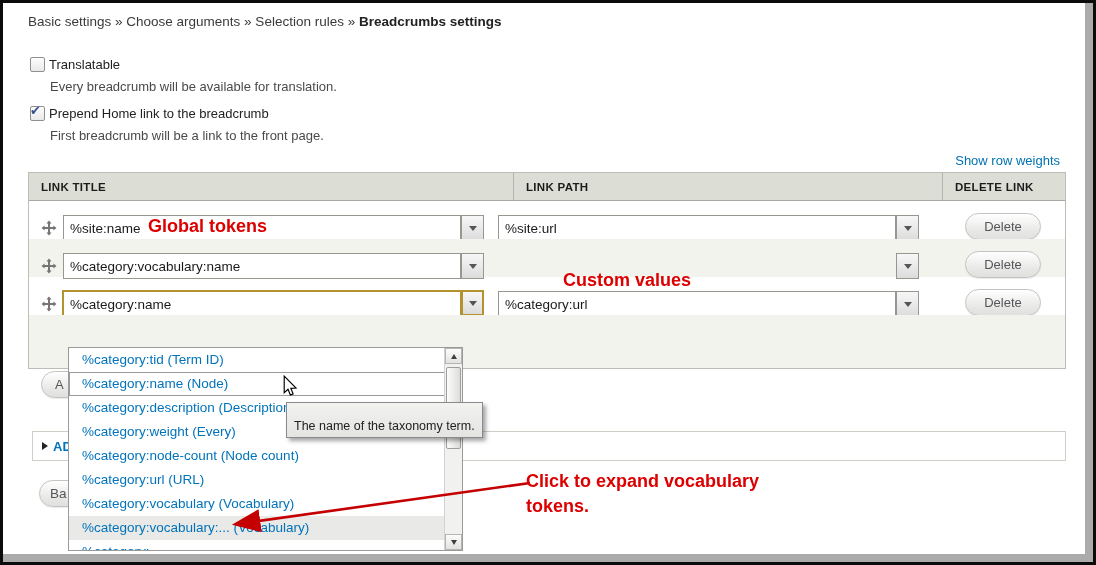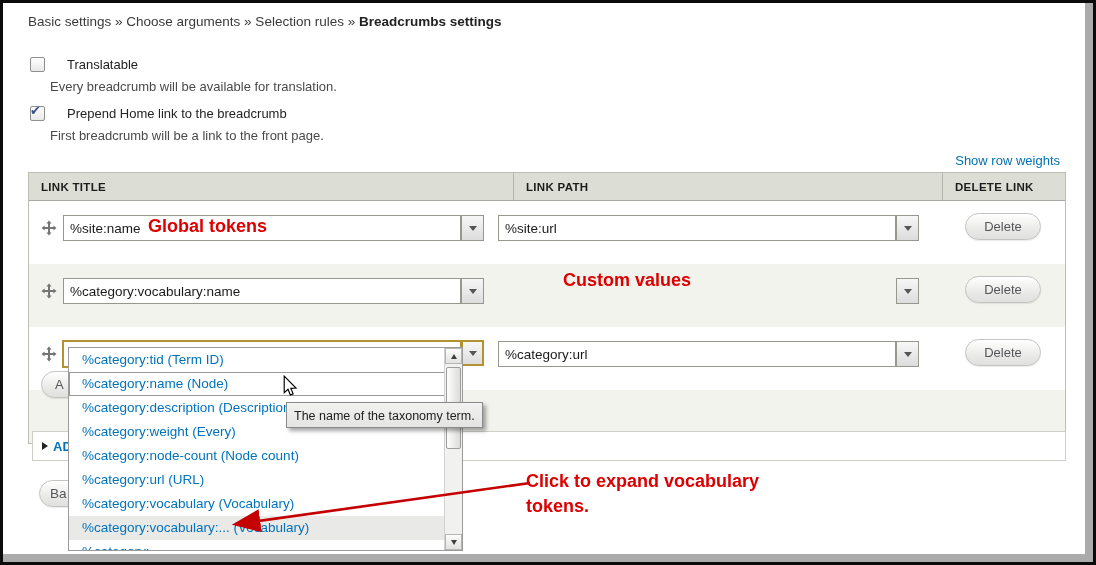--- a/index.html
+++ b/index.html
@@ -5,37 +5,37 @@
   html,body{margin:0;padding:0;background:#fff;}
   body{font-family:"Liberation Sans","DejaVu Sans",sans-serif;}
   .frame{position:relative;width:1096px;height:565px;box-sizing:border-box;
          border:3px solid #0b0b0b;background:#fff;overflow:hidden;}
   .edge-right{position:absolute;top:0;right:0;width:8px;height:100%;background:#ababab;}
   .edge-bottom{position:absolute;left:0;bottom:0;width:100%;height:8px;background:#ababab;}
 
   .crumbs{position:absolute;left:25px;top:11px;font-size:13.5px;color:#3a3a3a;}
   .crumbs b{color:#222;}
 
-  .cb-row{position:absolute;left:27px;display:flex;align-items:center;gap:22px;}
+  .cb-row{position:absolute;left:27px;display:flex;align-items:center;gap:4px;}
   .cb{width:13px;height:13px;border:1px solid #8f8f8f;background:linear-gradient(#fdfdfd,#e9e9e9);
       border-radius:2px;position:relative;flex:0 0 auto;}
   .cb.checked::after{content:"✔";position:absolute;left:-1px;top:-4px;font-size:13px;color:#35508e;font-weight:bold;}
   .cb-label{font-size:13px;color:#222;}
   .cb-desc{position:absolute;left:47px;font-size:13px;color:#4a4a4a;}
 
   .show-weights{position:absolute;top:150px;right:33px;font-size:13px;color:#0071b3;text-decoration:none;}
 
   .tbl{position:absolute;left:25px;top:169px;width:1038px;border:1px solid #bcbdb6;box-sizing:border-box;background:#fff;}
   .tbl-head{display:flex;height:27px;background:#dcddd4;border-bottom:1px solid #a8a9a2;
             font-size:11.5px;font-weight:bold;color:#1c1c1c;letter-spacing:.3px;}
   .th{display:flex;align-items:center;padding-left:12px;box-sizing:border-box;}
   .th-title{width:484px;}
   .th-path{width:429px;border-left:1px solid #b4b5ae;}
   .th-del{flex:1;border-left:1px solid #b4b5ae;}
-  .trow{position:relative;height:63px;}
+  .trow{position:relative;height:38px;}
   .trow.even{background:#f2f3ec;}
   .trow.footer{height:53px;background:#f2f3ec;}
   .handle{position:absolute;left:12px;top:19px;width:16px;height:16px;cursor:move;}
   .inp{position:absolute;top:14px;height:24px;border:1px solid #97978f;background:#fff;
        font-family:"Liberation Sans",sans-serif;font-size:13.5px;color:#1a1a1a;padding:0 6px;box-sizing:content-box;}
   .inp.title{left:34px;width:384px;}
   .inp.path{left:469px;width:384px;}
   .inp.focused{border:2px solid #b3922f;top:13px;left:33px;}
   .combo{position:absolute;top:14px;width:23px;height:26px;box-sizing:border-box;border:1px solid #97978f;
          background:linear-gradient(#f7f7f7,#dcdcdc);display:flex;align-items:center;justify-content:center;}
@@ -72,21 +72,21 @@
           border:1px solid #b5b5b3;box-sizing:border-box;display:flex;align-items:center;justify-content:center;}
   .sc-up{top:0;}
   .sc-down{bottom:0;}
   .tri-up{width:0;height:0;border-left:3.5px solid transparent;border-right:3.5px solid transparent;border-bottom:5px solid #3f3f3f;}
   .tri-down{width:0;height:0;border-left:3.5px solid transparent;border-right:3.5px solid transparent;border-top:5px solid #3f3f3f;}
   .sc-thumb{position:absolute;left:1px;top:19px;width:13px;height:80px;border:1px solid #9d9d9b;border-radius:2px;
             background:linear-gradient(90deg,#fdfdfd,#dcdcda);}
 
   .tooltip{position:absolute;left:283px;top:399px;z-index:7;background:linear-gradient(#f2f2f0,#e4e4e2);
            border:1px solid #898a8c;box-shadow:3px 3px 4px rgba(0,0,0,.35);
-           padding:6px 7px 4px 7px;font-size:12.5px;color:#222;white-space:nowrap;}
+           padding:16px 7px 4px 7px;font-size:12.5px;color:#222;white-space:nowrap;}
   .cursor{position:absolute;left:279px;top:372px;z-index:10;}
   .overlay{position:absolute;left:0;top:0;z-index:8;pointer-events:none;}
 </style>
 </head>
 <body>
 
 <div class="frame">
 
   <div class="crumbs"><span>Basic settings » Choose arguments » Selection rules » </span><b>Breadcrumbs settings</b></div>
 

